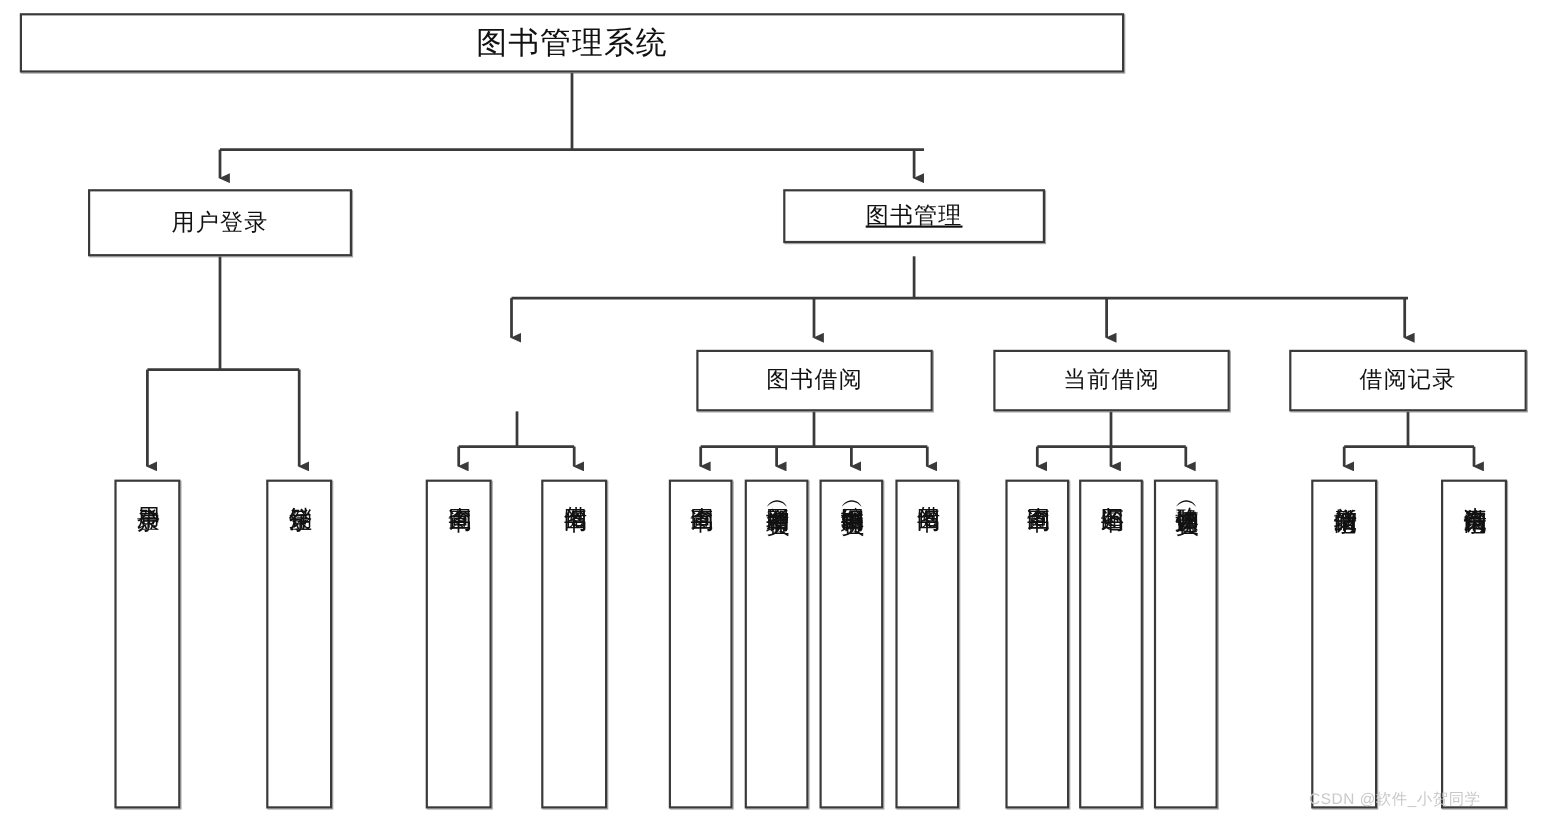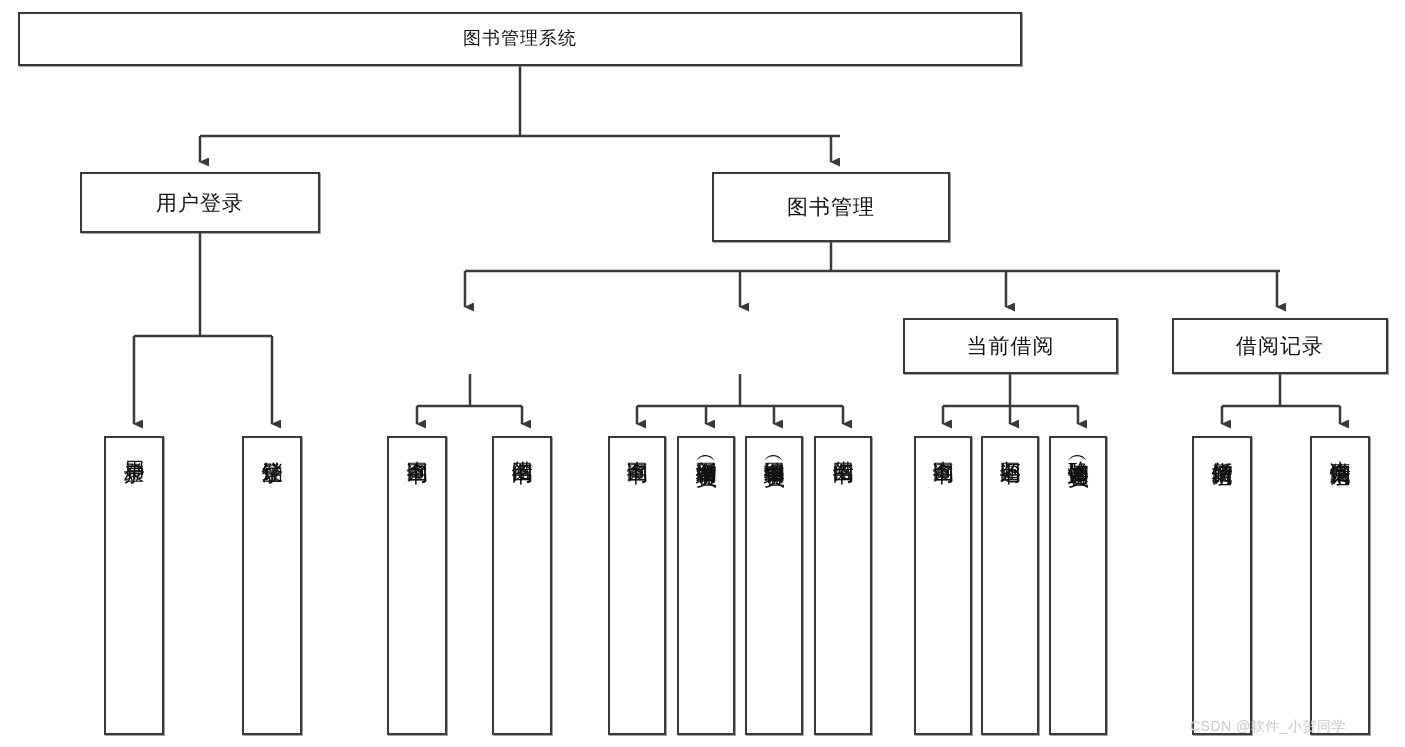--- a/index.html
+++ b/index.html
@@ -11,21 +11,21 @@
   .node{
     position:absolute;
     box-sizing:border-box;
     background:#ffffff;
     border:2px solid #3a3a3a;
     box-shadow:1px 1px 0 rgba(90,90,90,.55);
     display:flex;align-items:center;justify-content:center;
     color:#111111;
   }
   .node.horiz{font-size:21px;line-height:1.2;letter-spacing:1px;}
-  .node.root{font-size:18px;}
+  .node.root{font-size:28px;}
   .leaf{
     position:absolute;box-sizing:border-box;background:#ffffff;
     border:2px solid #3a3a3a;
     box-shadow:1px 1px 0 rgba(90,90,90,.55);
     display:flex;align-items:flex-start;justify-content:center;
     padding-top:6px;
   }
   .leaf .vtext{
     writing-mode:vertical-rl;
     text-orientation:upright;
@@ -99,24 +99,27 @@
     </g>
   </svg>
 
   <div class="node horiz root" style="left:18px;top:12px;width:1004px;height:54px;">
     <span>图书管理系统</span>
   </div>
 
   <div class="node horiz" style="left:80px;top:172px;width:240px;height:61px;">
     <span>用户登录</span>
   </div>
-  <div class="node horiz" style="left:712px;top:172px;width:238px;height:70px;">
+  <div class="node horiz" style="left:712px;top:172px;width:238px;height:49px;text-decoration:underline;">
     <span>图书管理</span>
   </div>
 
+  <div class="node horiz" style="left:633px;top:318px;width:215px;height:56px;">
+    <span>图书借阅</span>
+  </div>
   <div class="node horiz" style="left:1172px;top:318px;width:216px;height:56px;">
     <span>借阅记录</span>
   </div>
   <div class="node horiz" style="left:903px;top:318px;width:215px;height:56px;">
     <span>当前借阅</span>
   </div>
 
   <div class="leaf" style="left:104px;top:436px;width:60px;height:299px;">
     <span class="vtext">用户登录</span>
   </div>

